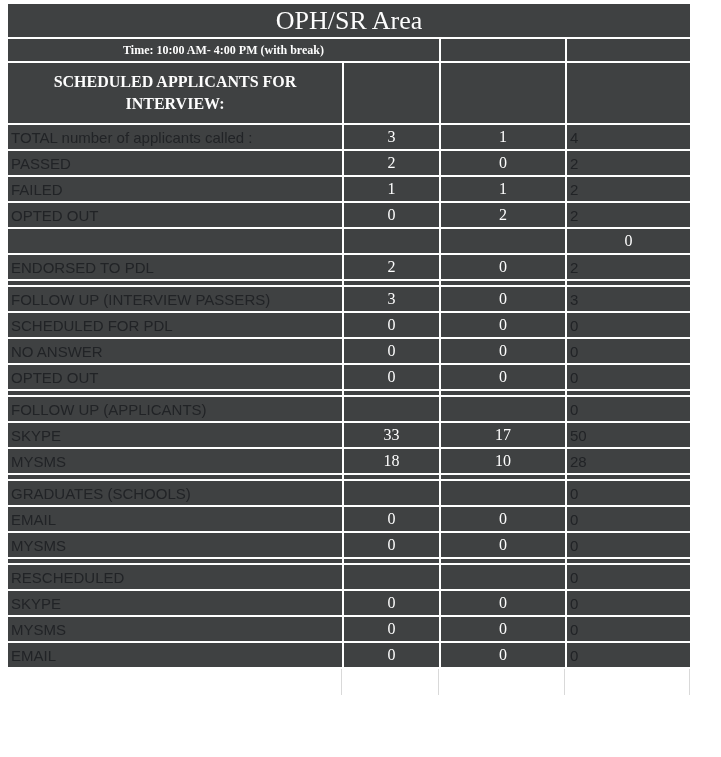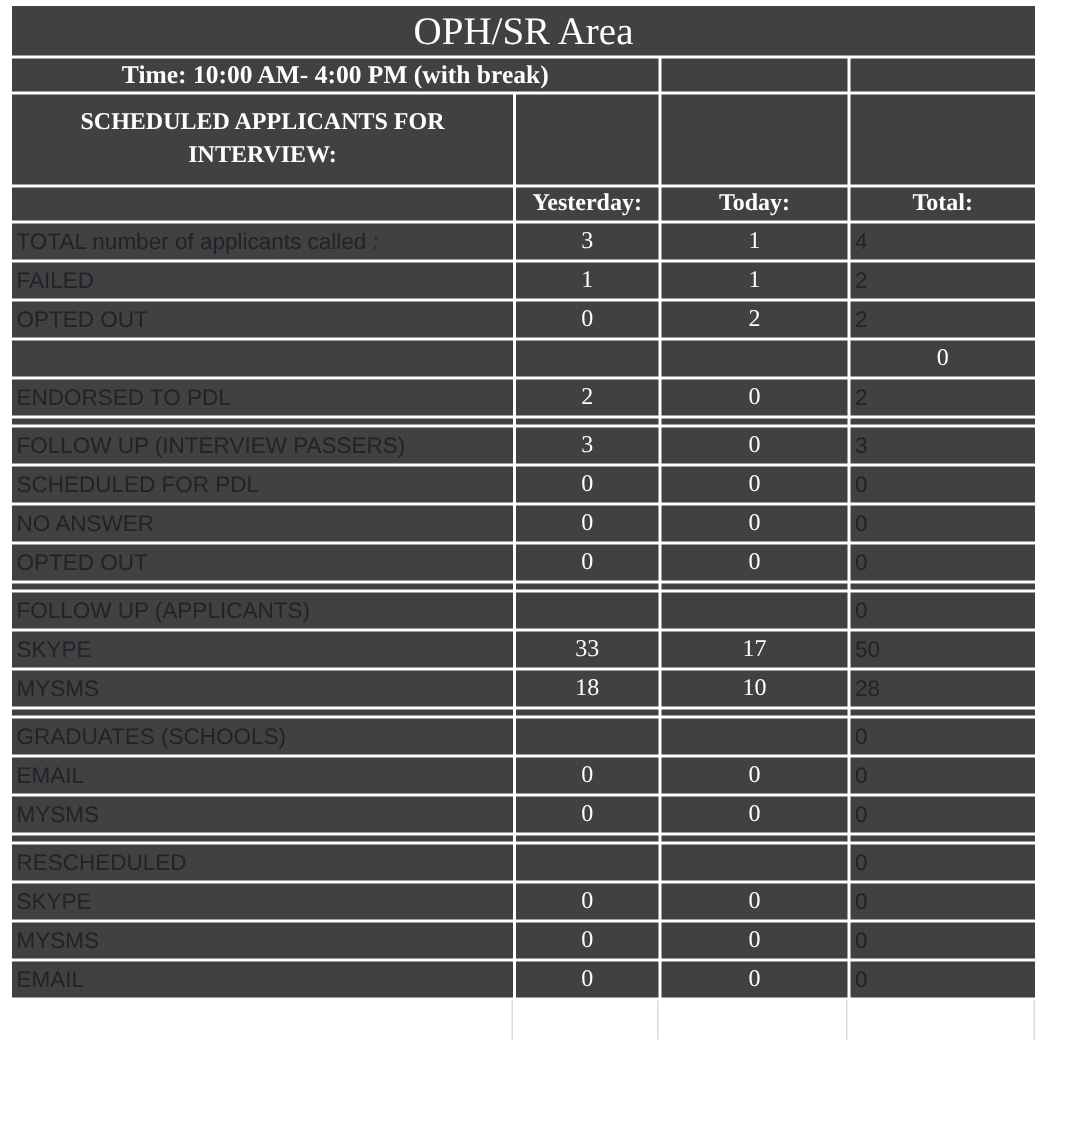--- a/index.html
+++ b/index.html
@@ -23,21 +23,21 @@
   .r-time td   { height: 22px; }
   .r-section td{ height: 60px; }
   .r-colhead td{ height: 22px; }
 
   .c-title {
     font-family: "Liberation Serif", "DejaVu Serif", serif;
     font-weight: normal; font-size: 26px; color: #fdfdfd; text-align: center;
   }
   .c-time {
     font-family: "Liberation Serif", "DejaVu Serif", serif;
-    font-weight: bold; font-size: 17px; color: #fdfdfd; text-align: center;
+    font-weight: bold; font-size: 12px; color: #fdfdfd; text-align: center;
   }
   .c-section {
     font-family: "Liberation Serif", "DejaVu Serif", serif;
     font-weight: bold; font-size: 16px; color: #fdfdfd; text-align: center;
     white-space: normal;
   }
   .section-inner { max-width: 280px; margin: 0 auto; line-height: 1.35; }
   .c-colhead {
     font-family: "Liberation Serif", "DejaVu Serif", serif;
     font-weight: bold; font-size: 16px; color: #fdfdfd; text-align: center;
@@ -96,36 +96,36 @@
 
   <tr class="r-section">
     <td class="dark c-section">
       <div class="section-inner">SCHEDULED APPLICANTS FOR INTERVIEW:</div>
     </td>
     <td class="dark"></td>
     <td class="dark"></td>
     <td class="dark"></td>
   </tr>
 
-  <tr class="r-colhead">
-    <td class="dark"></td>
-    <td class="dark c-colhead">Yesterday:</td>
-    <td class="dark c-colhead">Today:</td>
-    <td class="dark c-colhead">Total:</td>
-  </tr>
 
   </tbody>
     <tbody id="report-rows">
       <tr>
         <td class="dark label-cell">TOTAL number of applicants called :</td>
         <td class="dark num-cell">3</td>
         <td class="dark num-cell">1</td>
         <td class="dark total-cell">4</td>
       </tr>
       <tr>
+        <td class="dark label-cell">PASSED</td>
+        <td class="dark num-cell">2</td>
+        <td class="dark num-cell">0</td>
+        <td class="dark total-cell">2</td>
+      </tr>
+      <tr>
         <td class="dark label-cell">FAILED</td>
         <td class="dark num-cell">1</td>
         <td class="dark num-cell">1</td>
         <td class="dark total-cell">2</td>
       </tr>
       <tr>
         <td class="dark label-cell">OPTED OUT</td>
         <td class="dark num-cell">0</td>
         <td class="dark num-cell">2</td>
         <td class="dark total-cell">2</td>

